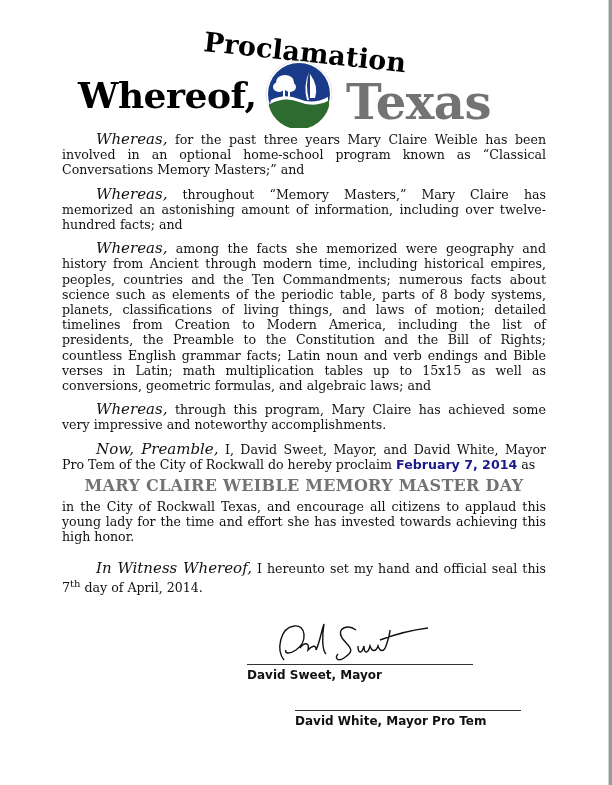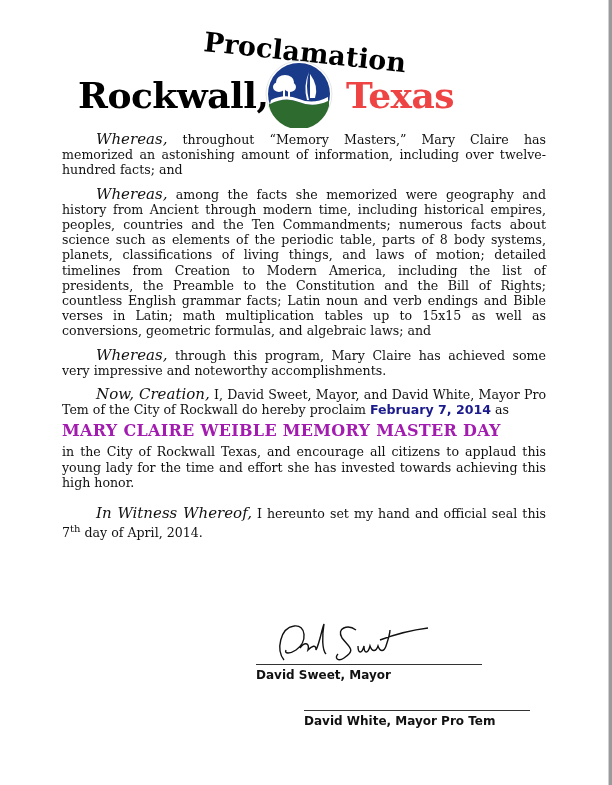--- a/index.html
+++ b/index.html
@@ -2,69 +2,72 @@
 <html><head>
 <meta charset="utf-8">
 <style>
   html, body { margin: 0; padding: 0; background: #ffffff; }
   body { width: 612px; height: 785px; position: relative; overflow: hidden; }
   .right-border { position: absolute; right: 0; top: 0; width: 3px; height: 785px; background: #9a9a9a; border-left: 1px solid #d0d0d0; }
   .page { position: absolute; left: 62px; top: 0; width: 484px; font-family: "DejaVu Serif", "Liberation Serif", serif; color: #111; }
   .header { position: relative; height: 132px; }
   .proclamation { position: absolute; left: 142px; top: 26px; font-family: "DejaVu Serif", serif; font-weight: bold; font-size: 27px; letter-spacing: 0px; transform: rotate(6deg); transform-origin: left center; color: #000; }
   .city { position: absolute; left: 16px; top: 74px; font-family: "DejaVu Serif", serif; font-weight: bold; font-size: 36px; color: #000; letter-spacing: -0.5px; }
-  .state { position: absolute; left: 284px; top: 74px; font-family: "DejaVu Serif", serif; font-weight: bold; font-size: 36px; color: #ef4444; letter-spacing: -0.5px; }
+  .state { position: absolute; left: 284px; top: 74px; font-family: "DejaVu Serif", serif; font-weight: bold; font-size: 48px; color: #737373; letter-spacing: -0.5px; }
   .seal { position: absolute; left: 203px; top: 60px; width: 68px; height: 68px; }
   .para { font-size: 12.6px; line-height: 15.2px; text-align: justify; margin: 0 0 9px 0; }
   .para .lead { font-family: "DejaVu Serif", serif; font-style: italic; font-size: 15px; padding-left: 34px; }
   .date-em { color: #1a1a8c; font-family: "DejaVu Sans", sans-serif; font-weight: bold; }
-  .day-title { text-align: left; font-family: "DejaVu Serif", serif; font-weight: bold; font-size: 16px; color: #a21caf; letter-spacing: 0.3px; margin: 4px 0 4px 0; text-transform: uppercase; }
-  .sig-block { position: absolute; left: 256px; width: 226px; }
+  .day-title { text-align: center; font-family: "DejaVu Serif", serif; font-weight: bold; font-size: 16px; color: #737373; letter-spacing: 0.3px; margin: 4px 0 4px 0; text-transform: uppercase; }
+  .sig-block { position: absolute; left: 247px; width: 226px; }
   .sig-line { border-top: 1.5px solid #333; }
   .sig-name { font-family: "DejaVu Sans", sans-serif; font-weight: bold; font-size: 12px; margin-top: 3px; color: #111; }
   .signature { position: absolute; left: 272px; top: 620px; width: 160px; height: 46px; }
 </style>
 </head>
 <body>
 
 <div class="right-border"></div>
 
 <div class="page">
 
   <div class="header">
     <div class="proclamation">Proclamation</div>
-    <div class="city">Rockwall,</div>
+    <div class="city">Whereof,</div>
     <svg class="seal" viewBox="0 0 68 68">
       <circle cx="34" cy="34" r="33" fill="#ffffff" stroke="#cccccc" stroke-width="0.5"></circle>
       <circle cx="34" cy="34" r="31" fill="#1a3a8a"></circle>
       <path d="M4 44 Q20 36 34 42 Q48 48 64 40 L64 46 A31 31 0 0 1 4 46 Z" fill="#2e6b2e"></path>
       <path d="M6 40 Q20 33 34 39 Q48 45 63 37 L63 41 Q48 48 34 42 Q20 36 5 44 Z" fill="#ffffff"></path>
       <ellipse cx="20" cy="22" rx="9" ry="7" fill="#ffffff"></ellipse>
       <ellipse cx="14" cy="27" rx="6" ry="5" fill="#ffffff"></ellipse>
       <ellipse cx="25" cy="27" rx="6" ry="5" fill="#ffffff"></ellipse>
       <rect x="18" y="28" width="2" height="10" fill="#ffffff"></rect>
       <rect x="23" y="28" width="2" height="9" fill="#ffffff"></rect>
       <path d="M44 12 Q38 26 42 40 L44 40 Q40 26 44 12 Z" fill="#ffffff"></path>
       <path d="M45 14 Q54 26 50 38 L45 38 Z" fill="#ffffff"></path>
     </svg>
     <div class="state">Texas</div>
   </div>
 
   <p class="para">
+    <span class="lead">Whereas,</span><span> for the past three years Mary Claire Weible has been involved in an optional home-school program known as “Classical Conversations Memory Masters;” and</span>
+  </p>
+  <p class="para">
     <span class="lead">Whereas,</span><span> throughout “Memory Masters,” Mary Claire has memorized an astonishing amount of information, including over twelve-hundred facts; and</span>
   </p>
   <p class="para">
     <span class="lead">Whereas,</span><span> among the facts she memorized were geography and history from Ancient through modern time, including historical empires, peoples, countries and the Ten Commandments; numerous facts about science such as elements of the periodic table, parts of 8 body systems, planets, classifications of living things, and laws of motion; detailed timelines from Creation to Modern America, including the list of presidents, the Preamble to the Constitution and the Bill of Rights; countless English grammar facts; Latin noun and verb endings and Bible verses in Latin; math multiplication tables up to 15x15 as well as conversions, geometric formulas, and algebraic laws; and</span>
   </p>
   <p class="para">
     <span class="lead">Whereas,</span><span> through this program, Mary Claire has achieved some very impressive and noteworthy accomplishments.</span>
   </p>
 
   <p class="para" style="margin-bottom:2px;">
-    <span class="lead">Now, Creation,</span><span> I, David Sweet, Mayor, and David White, Mayor Pro Tem of the City of Rockwall do hereby proclaim </span><span class="date-em">February 7, 2014</span><span> as</span>
+    <span class="lead">Now, Preamble,</span><span> I, David Sweet, Mayor, and David White, Mayor Pro Tem of the City of Rockwall do hereby proclaim </span><span class="date-em">February 7, 2014</span><span> as</span>
   </p>
 
   <div class="day-title">Mary Claire Weible Memory Master Day</div>
 
   <p class="para" style="margin-bottom:16px;">
     <span>in the City of Rockwall Texas, and encourage all citizens to applaud this young lady for the time and effort she has invested towards achieving this high honor.</span>
   </p>
 
   <p class="para">
     <span class="lead">In Witness Whereof,</span><span> I hereunto set my hand and official seal this 7</span><sup style="font-size:10px;">th</sup><span> day of April, 2014.</span>

